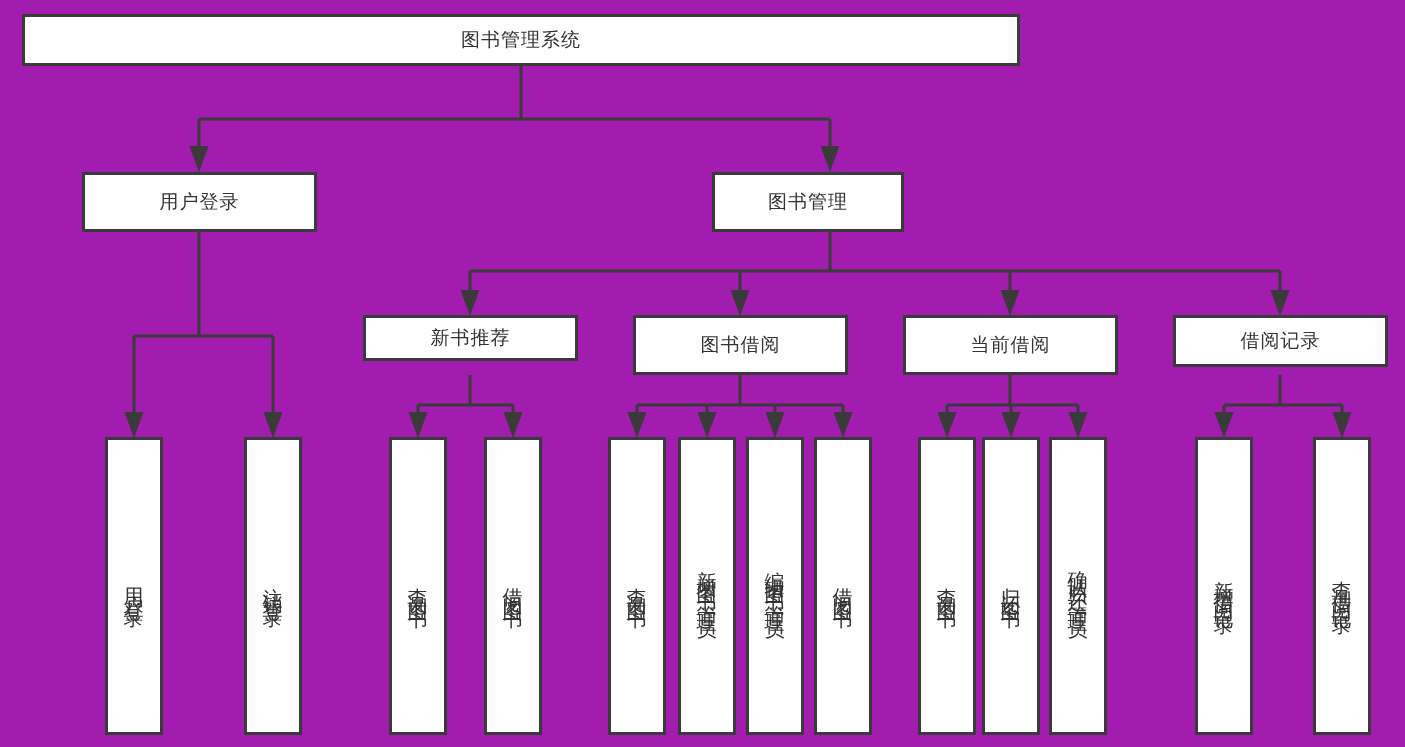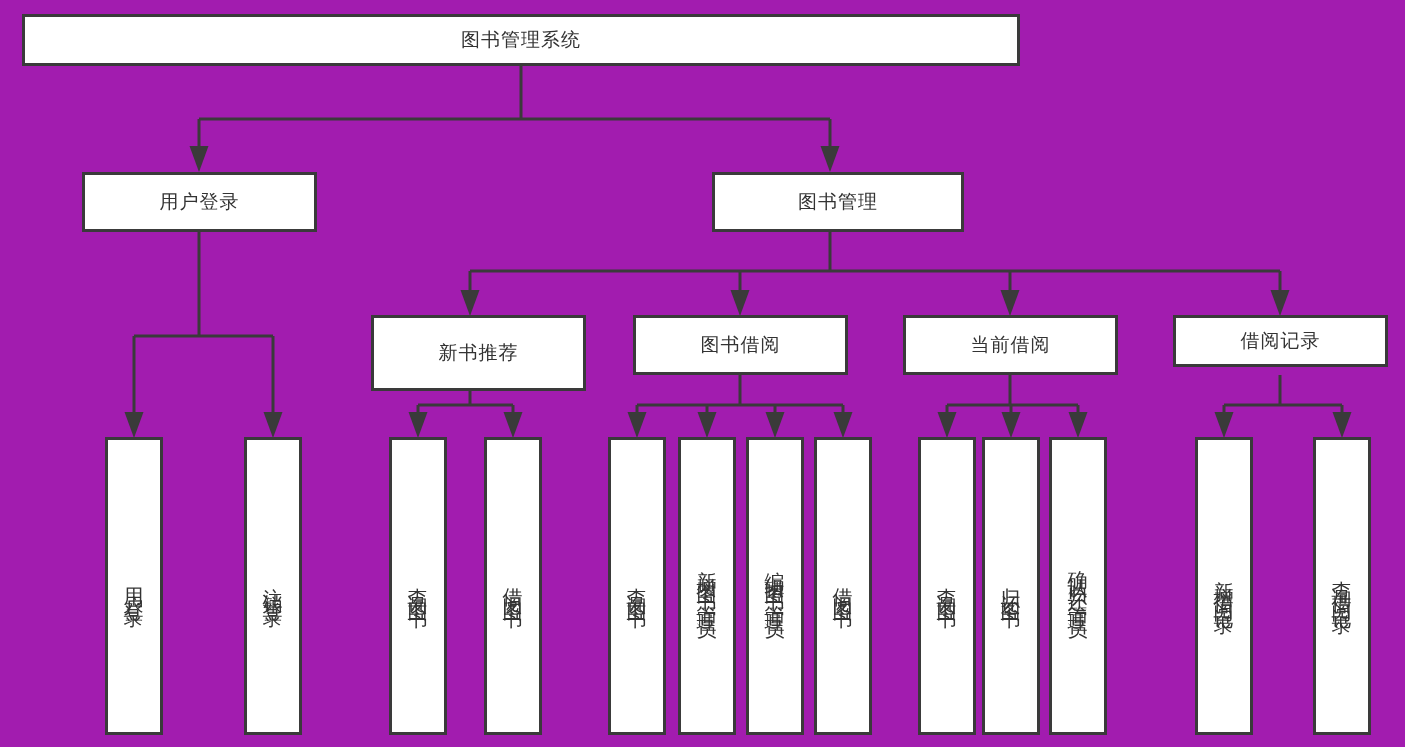--- a/index.html
+++ b/index.html
@@ -83,23 +83,23 @@
       <path d="M1011 438 l-9.5 -26 h19 Z"></path>
       <path d="M1078 438 l-9.5 -26 h19 Z"></path>
       <path d="M1224 438 l-9.5 -26 h19 Z"></path>
       <path d="M1342 438 l-9.5 -26 h19 Z"></path>
     </g>
   </svg>
 
   <div class="node" style="left:22px; top:14px; width:998px; height:52px;">图书管理系统</div>
 
   <div class="node" style="left:82px; top:172px; width:235px; height:60px;">用户登录</div>
-  <div class="node" style="left:712px; top:172px; width:252px; height:60px;">图书管理</div>
+  <div class="node" style="left:712px; top:172px; width:192px; height:60px;">图书管理</div>
 
-  <div class="node" style="left:363px; top:315px; width:215px; height:76px;margin-left:8px;">新书推荐</div>
+  <div class="node" style="left:363px; top:315px; width:215px; height:46px;">新书推荐</div>
   <div class="node" style="left:633px; top:315px; width:215px; height:60px;">图书借阅</div>
   <div class="node" style="left:903px; top:315px; width:215px; height:60px;">当前借阅</div>
   <div class="node" style="left:1173px; top:315px; width:215px; height:52px;">借阅记录</div>
 
   <div class="node leaf" style="left:105px; top:437px; width:58px; height:298px;">用户登录</div>
   <div class="node leaf" style="left:244px; top:437px; width:58px; height:298px;">注销登录</div>
 
   <div class="node leaf" style="left:389px; top:437px; width:58px; height:298px;">查询图书</div>
   <div class="node leaf" style="left:484px; top:437px; width:58px; height:298px;">借阅图书</div>
 

